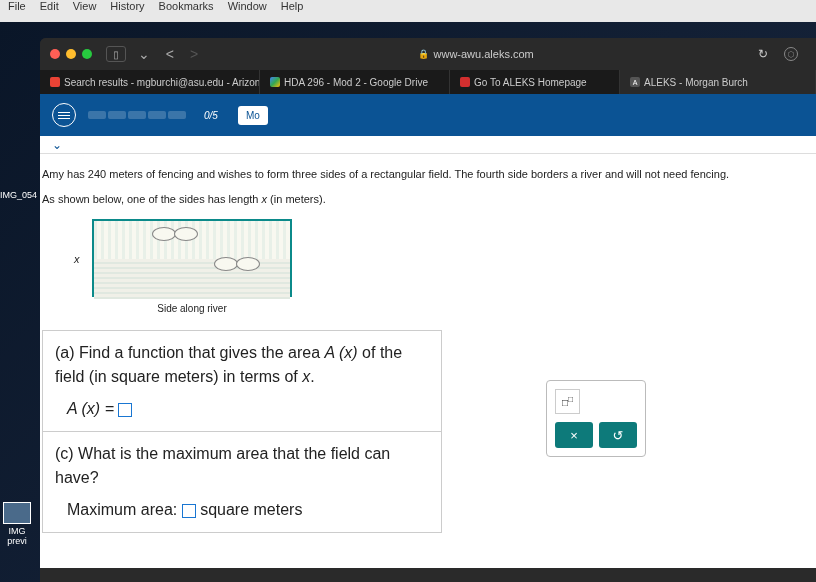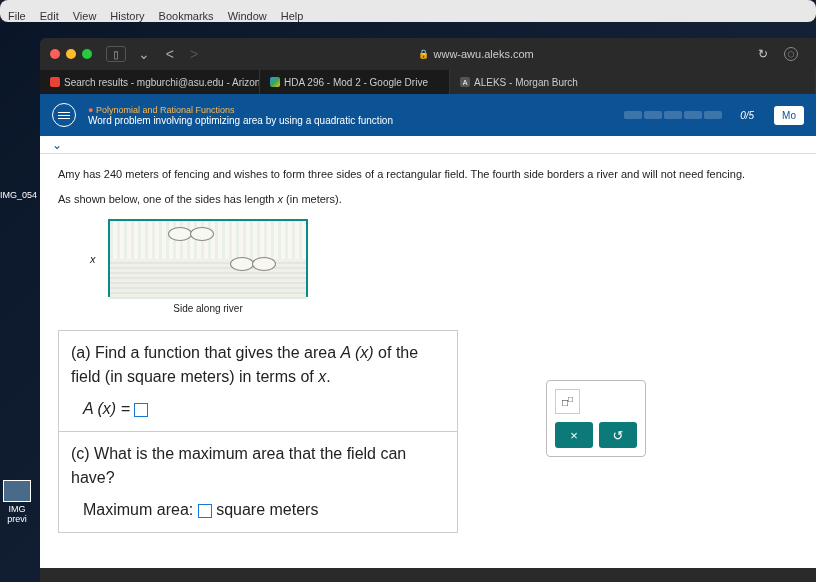--- a/index.html
+++ b/index.html
@@ -1,17 +1,17 @@
 <!DOCTYPE html>
 <html><head>
 <meta charset="utf-8">
 <style>
   * { box-sizing: border-box; margin: 0; padding: 0; }
   body { font-family: Arial, sans-serif; background: #1a1a2e; width: 816px; height: 582px; overflow: hidden; position: relative; }
-  .mac-menubar { background: #e8e8e8; height: 22px; display: flex; align-items: flex-end; padding: 0 8px; gap: 14px; font-size: 11px; color: #333; border-radius: 8px; }
+  .mac-menubar { background: #e8e8e8; height: 22px; display: flex; align-items: flex-start; padding: 0 8px; gap: 14px; font-size: 11px; color: #333; }
   .mac-menubar span { cursor: default; }
   .desktop-bg { position: absolute; top: 22px; left: 0; right: 0; bottom: 0; background: linear-gradient(135deg, #0a1628, #1a2840); }
   .desktop-icon { position: absolute; left: 0; color: #fff; font-size: 9px; text-align: center; width: 34px; }
   .desktop-icon .thumb { width: 28px; height: 22px; background: #4a6a8a; margin: 0 auto 2px; border: 1px solid #fff; }
   .browser-window { position: absolute; top: 38px; left: 40px; right: 0; bottom: 0; background: #2a2a2a; border-radius: 6px 0 0 0; overflow: hidden; }
   .traffic-lights { display: flex; gap: 6px; padding: 8px 10px; align-items: center; background: #2a2a2a; }
   .tl { width: 10px; height: 10px; border-radius: 50%; }
   .tl-r { background: #ff5f56; } .tl-y { background: #ffbd2e; } .tl-g { background: #27c93f; }
   .toolbar { display: flex; align-items: center; gap: 8px; margin-left: 8px; flex: 1; }
   .tb-btn { width: 20px; height: 16px; border: 1px solid #555; border-radius: 3px; display: flex; align-items: center; justify-content: center; color: #aaa; font-size: 10px; }
@@ -33,21 +33,21 @@
   .hamburger { width: 24px; height: 24px; border: 1px solid #fff; border-radius: 50%; display: flex; flex-direction: column; justify-content: center; align-items: center; gap: 2px; }
   .hamburger span { width: 12px; height: 1px; background: #fff; }
   .topic-info { flex: 1; font-size: 10px; }
   .topic-cat { color: #ffb74d; font-size: 9px; }
   .progress-pills { display: flex; gap: 2px; }
   .pill { width: 18px; height: 8px; background: rgba(255,255,255,0.2); border-radius: 2px; }
   .score { font-size: 10px; margin-left: 6px; font-style: italic; }
   .mode-btn { background: #fff; color: #0b5394; padding: 4px 8px; border-radius: 3px; font-size: 10px; margin-left: 8px; }
   .collapse-bar { height: 18px; border-bottom: 1px solid #ddd; display: flex; align-items: center; padding-left: 12px; }
   .chevron { color: #0b5394; font-size: 12px; }
-  .problem-body { padding: 12px 18px; font-size: 11px; color: #222; line-height: 1.5; }
+  .problem-body { padding: 12px 2px; font-size: 11px; color: #222; line-height: 1.5; }
   .field-diagram { margin: 12px 0 4px 50px; position: relative; }
   .field-box { width: 200px; height: 78px; border: 2px solid #0b8a8a; background: repeating-linear-gradient(90deg, #e8f0e8, #e8f0e8 3px, #f8f8f0 3px, #f8f8f0 7px); position: relative; }
   .field-box::before { content:''; position:absolute; top:38px; left:0; right:0; height:40px; background: repeating-linear-gradient(0deg, #e0e8e0, #e0e8e0 2px, #f0f0e8 2px, #f0f0e8 5px); }
   .bush { position: absolute; width: 24px; height: 14px; border: 1px solid #888; border-radius: 50%; background: #f8f8f0; }
   .x-label { position: absolute; left: -18px; top: 32px; font-style: italic; }
   .river-label { text-align: center; width: 200px; margin-left: 50px; font-size: 10px; margin-top: 2px; }
   .question-box { border: 1px solid #ccc; margin-top: 14px; width: 400px; font-size: 16px; }
   .q-part { padding: 10px 12px; border-bottom: 1px solid #ccc; }
   .q-part:last-child { border-bottom: none; }
   .answer-line { margin-top: 8px; margin-left: 12px; }
@@ -67,21 +67,21 @@
   <span>History</span>
   <span>Bookmarks</span>
   <span>Window</span>
   <span>Help</span>
 </div>
 
 <div class="desktop-bg">
   <div class="desktop-icon" style="top:168px">
     <span>IMG_054</span>
   </div>
-  <div class="desktop-icon" style="top:458px">
+  <div class="desktop-icon" style="top:480px">
     <div class="thumb"></div>
     <span>IMG</span>
     <span>previ</span>
   </div>
 </div>
 
 <div class="browser-window">
   <div class="traffic-lights">
     <div class="tl tl-r"></div>
     <div class="tl tl-y"></div>
@@ -102,37 +102,37 @@
 
   <div class="tab-strip">
     <div class="tab" style="width:220px">
       <div class="favicon gmail-ico"></div>
       <span>Search results - mgburchi@asu.edu - Arizona Sta…</span>
     </div>
     <div class="tab" style="width:190px">
       <div class="favicon drive-ico"></div>
       <span>HDA 296 - Mod 2 - Google Drive</span>
     </div>
+    <div class="tab" style="width:170px">
+      <div class="favicon aleks-ico"></div>
+      <span>Go To ALEKS Homepage</span>
+    </div>
     <div class="tab active" style="flex:1">
       <div class="favicon aleks-a-ico">A</div>
       <span>ALEKS - Morgan Burch</span>
     </div>
   </div>
 
   <div class="content">
     <div class="aleks-header">
       <div class="hamburger">
           <span></span>
           <span></span>
           <span></span>
         </div>
-      <div class="topic-info">
-        <div class="topic-cat"><span style="color:#ff7043">●</span> <span>Polynomial and Rational Functions</span></div>
-        <div>Word problem involving optimizing area by using a quadratic function</div>
-      </div>
       <div class="progress-pills">
         <div class="pill"></div>
           <div class="pill"></div>
           <div class="pill"></div>
           <div class="pill"></div>
           <div class="pill"></div>
       </div>
       <span class="score">0/5</span>
       <div class="mode-btn">Mo</div>
     </div>

